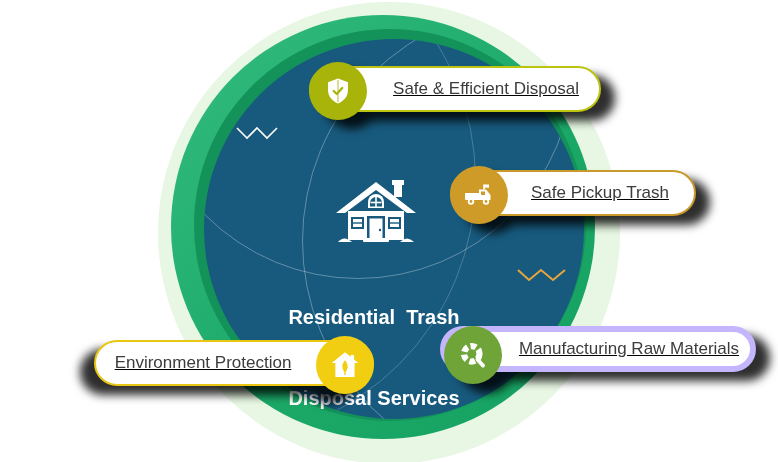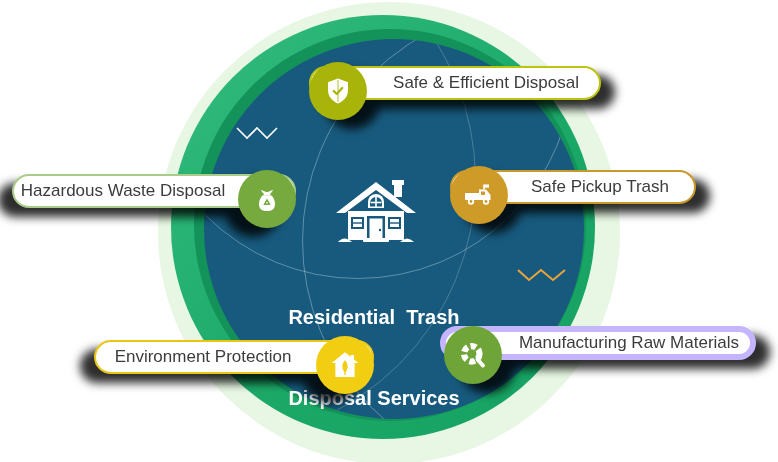--- a/index.html
+++ b/index.html
@@ -19,22 +19,22 @@
             border-radius:50%;overflow:hidden;}
   .arc{position:absolute;border-radius:50%;border:1px solid rgba(255,255,255,.32);}
   .arc-a{width:430px;height:430px;left:-62px;top:-192px;}
   .arc-b{width:470px;height:470px;left:98px;top:-34px;}
   .arc-c{width:520px;height:520px;left:-250px;top:-120px;border-color:rgba(255,255,255,.22);}
   .zig{position:absolute;}
   
   .pill-wrap{position:absolute;}
   .sh-r{filter:drop-shadow(14px 9px 5px rgba(0,0,0,.82));}
   .sh-l{filter:drop-shadow(-14px 9px 5px rgba(0,0,0,.82));}
-  .pill{position:relative;height:34px;background:#fff;border-radius:24px;
-        display:flex;align-items:center;justify-content:center;box-sizing:border-box;}
+  .pill{position:relative;height:46px;background:#fff;border-radius:24px;
+        display:flex;align-items:center;justify-content:center;box-sizing:border-box;text-decoration:underline;}
   .pill-label{font-size:17px;font-weight:500;color:#3c3c3c;white-space:nowrap;}
   .badge{position:absolute;width:58px;height:58px;border-radius:50%;top:-6px;
          display:flex;align-items:center;justify-content:center;}
   .badge-left{left:-2px;}
   .badge-right{right:-2px;}
   .p-safe   {width:292px;border:2px solid #bcc40f;padding-left:62px;}
   .p-pickup {width:246px;border:2px solid #c9992b;padding-left:54px;}
   .p-manu   {width:316px;border:6px solid #c4b5fd;padding-left:62px;}
   .p-envi   {width:280px;border:2px solid #e9c614;padding-right:62px;}
   .p-hazard {width:284px;border:2px solid #a9cc8b;padding-right:62px;}
@@ -151,32 +151,14 @@
           <path d="M12,8.5 C9.2,11.5 9.6,15.8 12,17.4 C14.4,15.8 14.8,11.5 12,8.5 Z" fill="#f2ce13"></path>
           <line x1="12" y1="11" x2="12" y2="19.5" stroke="#f2ce13" stroke-width="1"></line>
           <line x1="12" y1="13.5" x2="10.3" y2="12" stroke="#f2ce13" stroke-width="0.9"></line>
           <line x1="12" y1="15" x2="13.7" y2="13.5" stroke="#f2ce13" stroke-width="0.9"></line>
         </svg>
       </span>
       <span class="pill-label">Environment Protection</span>
     </div>
   </div>
 
-  <div class="pill-wrap sh-l" style="left:12px;top:174px">
-    <div class="pill p-hazard">
-      <span class="badge badge-right b-lgreen">
-        <svg width="30" height="30" viewBox="0 0 24 24">
-          <path d="M9,7.5 L7,4.5 L11,6.2 Z" fill="#fff"></path>
-          <path d="M15,7.5 L17,4.5 L13,6.2 Z" fill="#fff"></path>
-          <rect x="9.3" y="6.3" width="5.4" height="2.6" rx="1" fill="#fff"></rect>
-          <path d="M8.6,9 C4.8,12.4 4.4,19.6 8.4,21 C10.8,21.9 13.2,21.9 15.6,21 C19.6,19.6 19.2,12.4 15.4,9 Z" fill="#fff"></path>
-          <g fill="#77aa3e">
-            <path d="M12,11.6 L13.7,14.5 L10.3,14.5 Z"></path>
-            <path d="M12,11.6 L13.7,14.5 L10.3,14.5 Z" transform="rotate(120 12 15)"></path>
-            <path d="M12,11.6 L13.7,14.5 L10.3,14.5 Z" transform="rotate(240 12 15)"></path>
-          </g>
-        </svg>
-      </span>
-      <span class="pill-label">Hazardous Waste Disposal</span>
-    </div>
-  </div>
 
 </div>
 
 </body></html>

